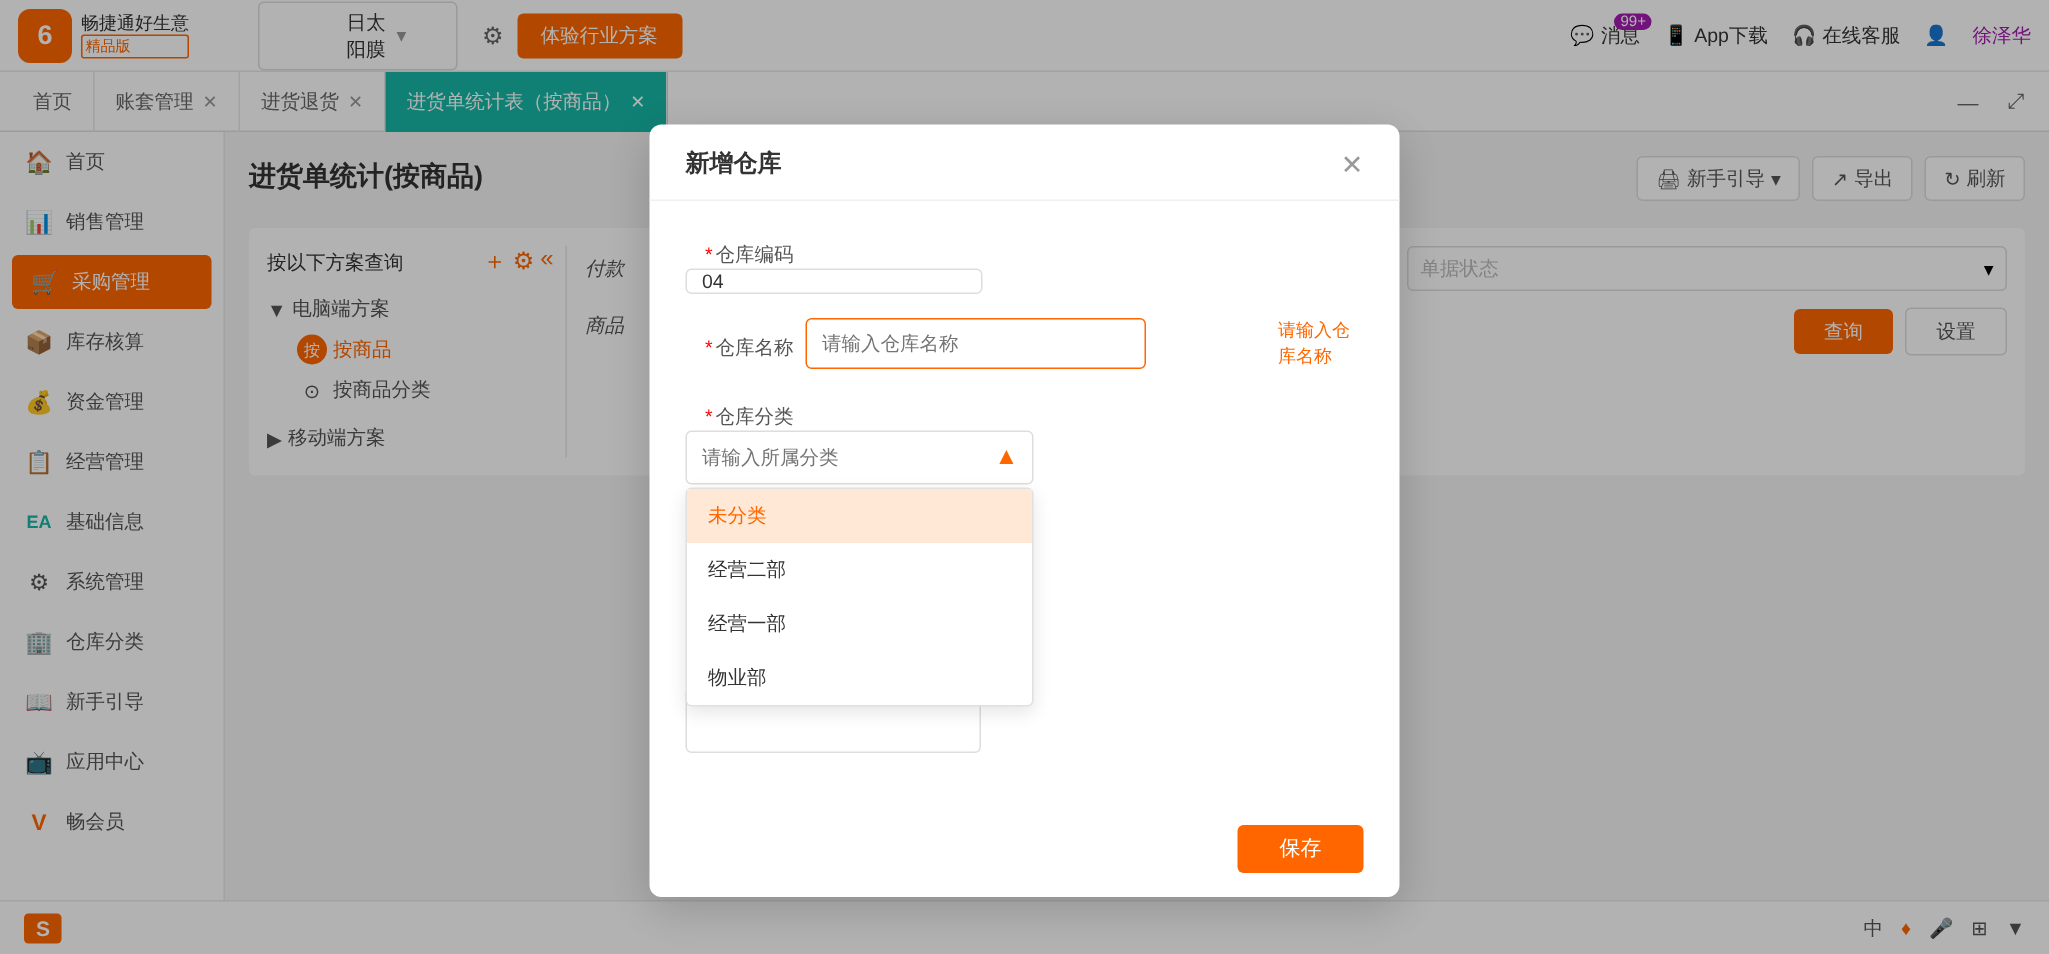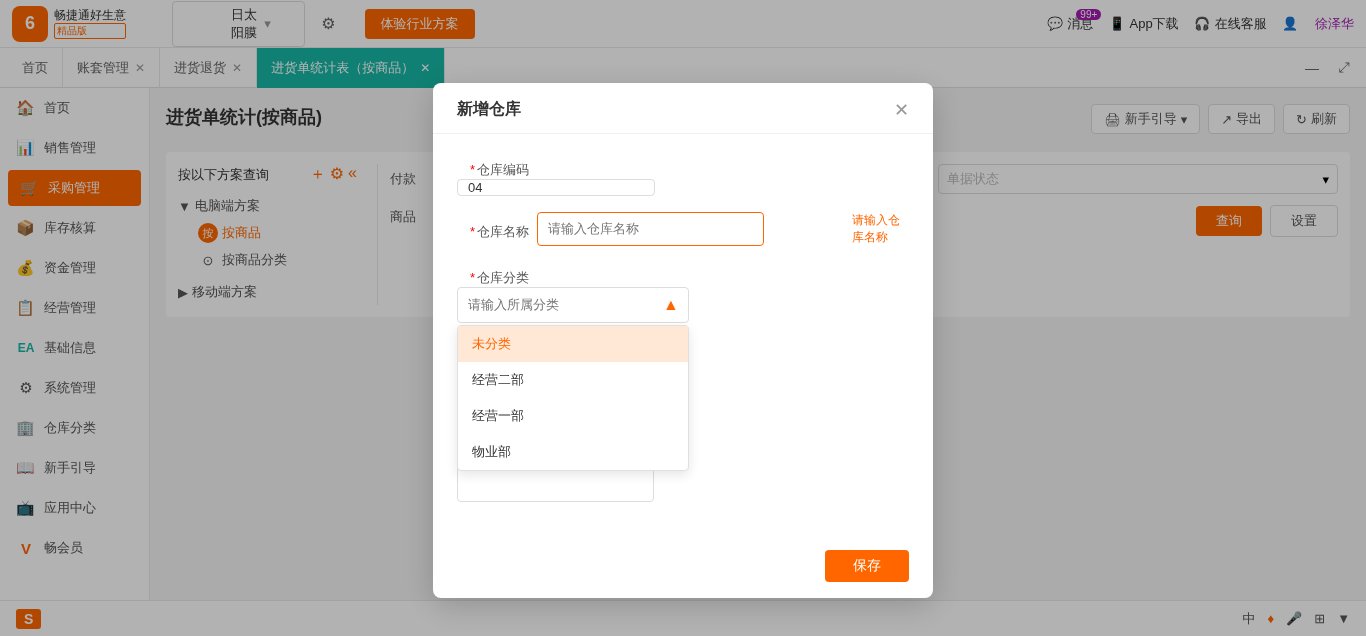--- a/index.html
+++ b/index.html
@@ -74,21 +74,21 @@
       font-size: 16px;
     }
     .trial-btn {
       background: #f60;
       color: white;
       border: none;
       border-radius: 4px;
       padding: 6px 16px;
       font-size: 13px;
       cursor: pointer;
-      margin-left: 20px;
+      margin-left: 0;
     }
     .header-right {
       margin-left: auto;
       display: flex;
       align-items: center;
       gap: 16px;
     }
     .header-icon-item {
       display: flex;
       align-items: center;
@@ -242,21 +242,21 @@
     .query-section {
       background: #fff;
       border-radius: 4px;
       padding: 12px;
       display: flex;
       gap: 12px;
     }
     .query-left {
       width: 200px;
       border-right: 1px solid #e8e8e8;
-      padding-right: 20px;
+      padding-right: 8px;
     }
     .query-label {
       font-size: 13px;
       color: #333;
       font-weight: 500;
       margin-bottom: 8px;
       display: flex;
       align-items: center;
       justify-content: space-between;
     }
@@ -289,21 +289,21 @@
       justify-content: center;
       font-size: 11px;
     }
     .query-right { flex: 1; }
     .form-row {
       display: flex;
       align-items: center;
       gap: 8px;
       margin-bottom: 8px;
     }
-    .form-label { color: #555; font-size: 13px; min-width: 60px; }
+    .form-label { color: #555; font-size: 13px; min-width: 60px; font-style: italic; }
     .form-input {
       flex: 1;
       height: 30px;
       border: 1px solid #ddd;
       border-radius: 4px;
       padding: 0 8px;
       font-size: 13px;
       color: #333;
     }
     .status-select {

